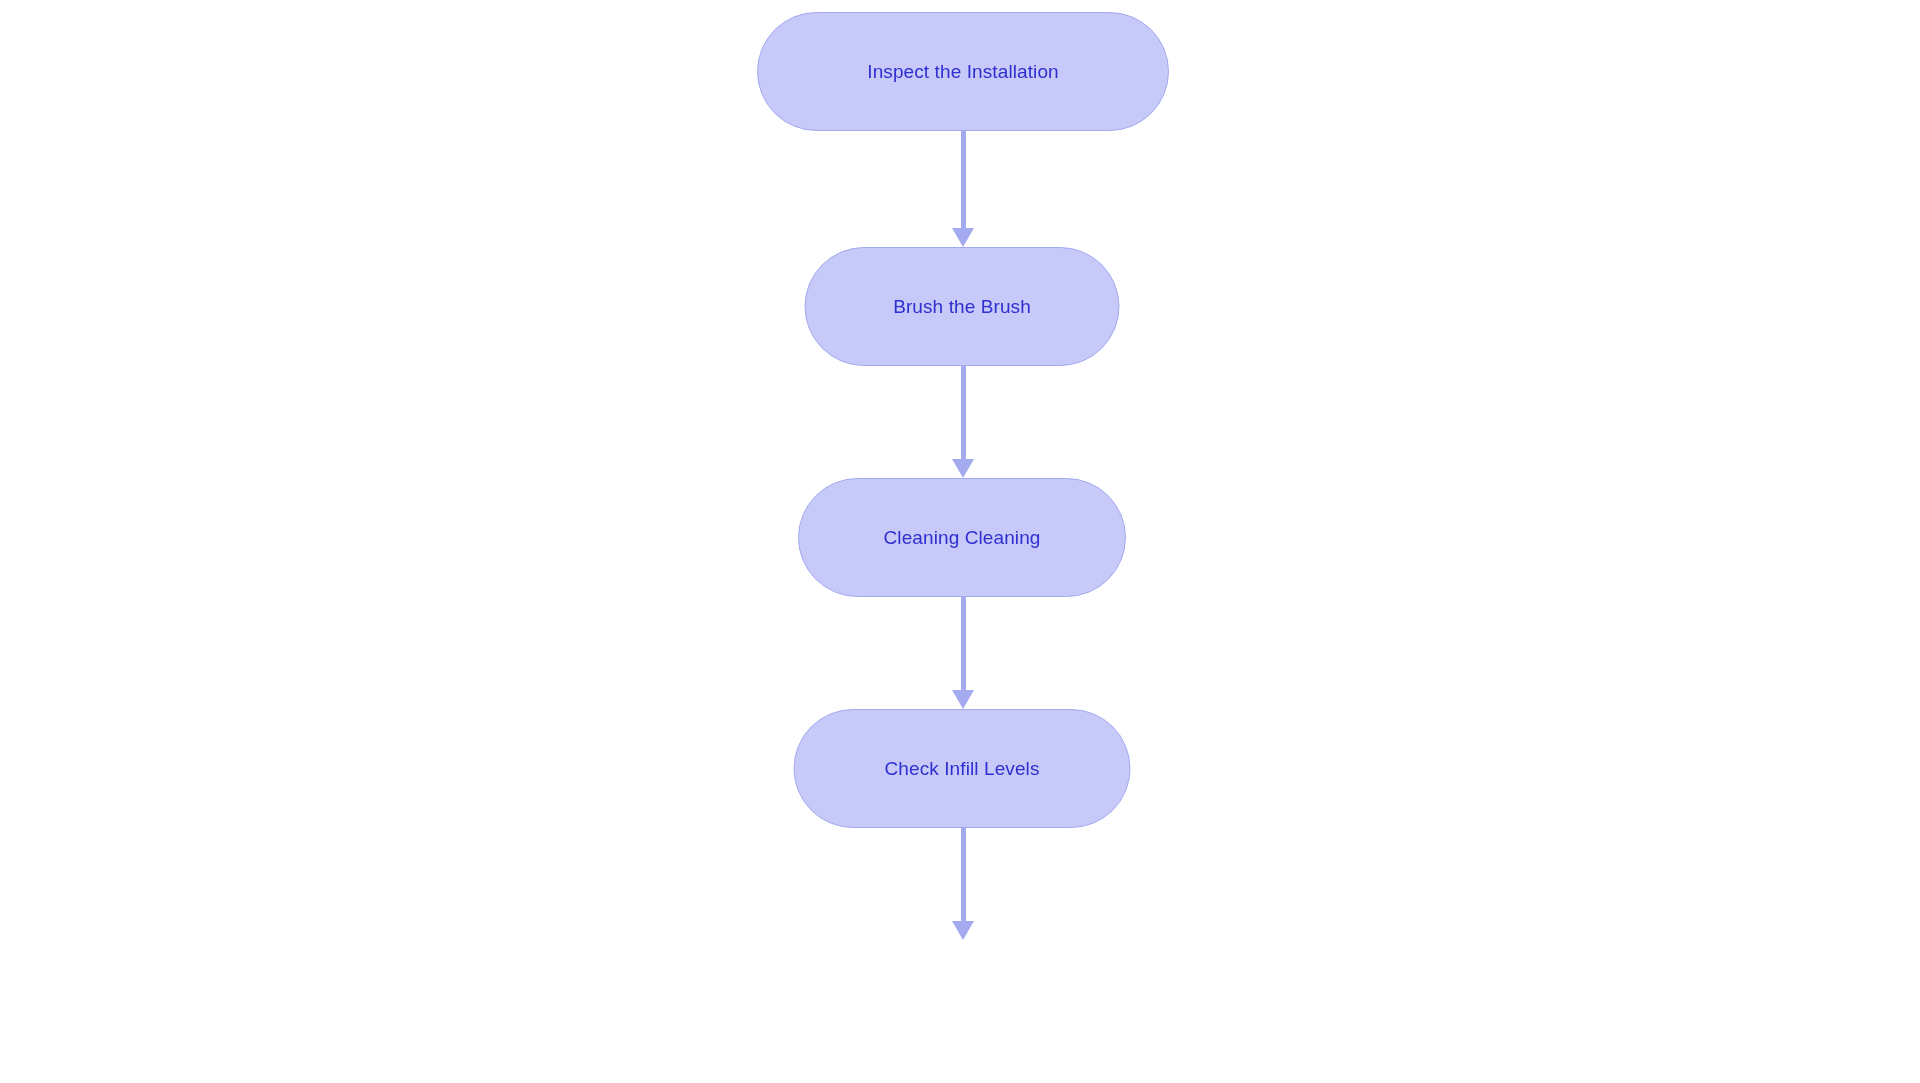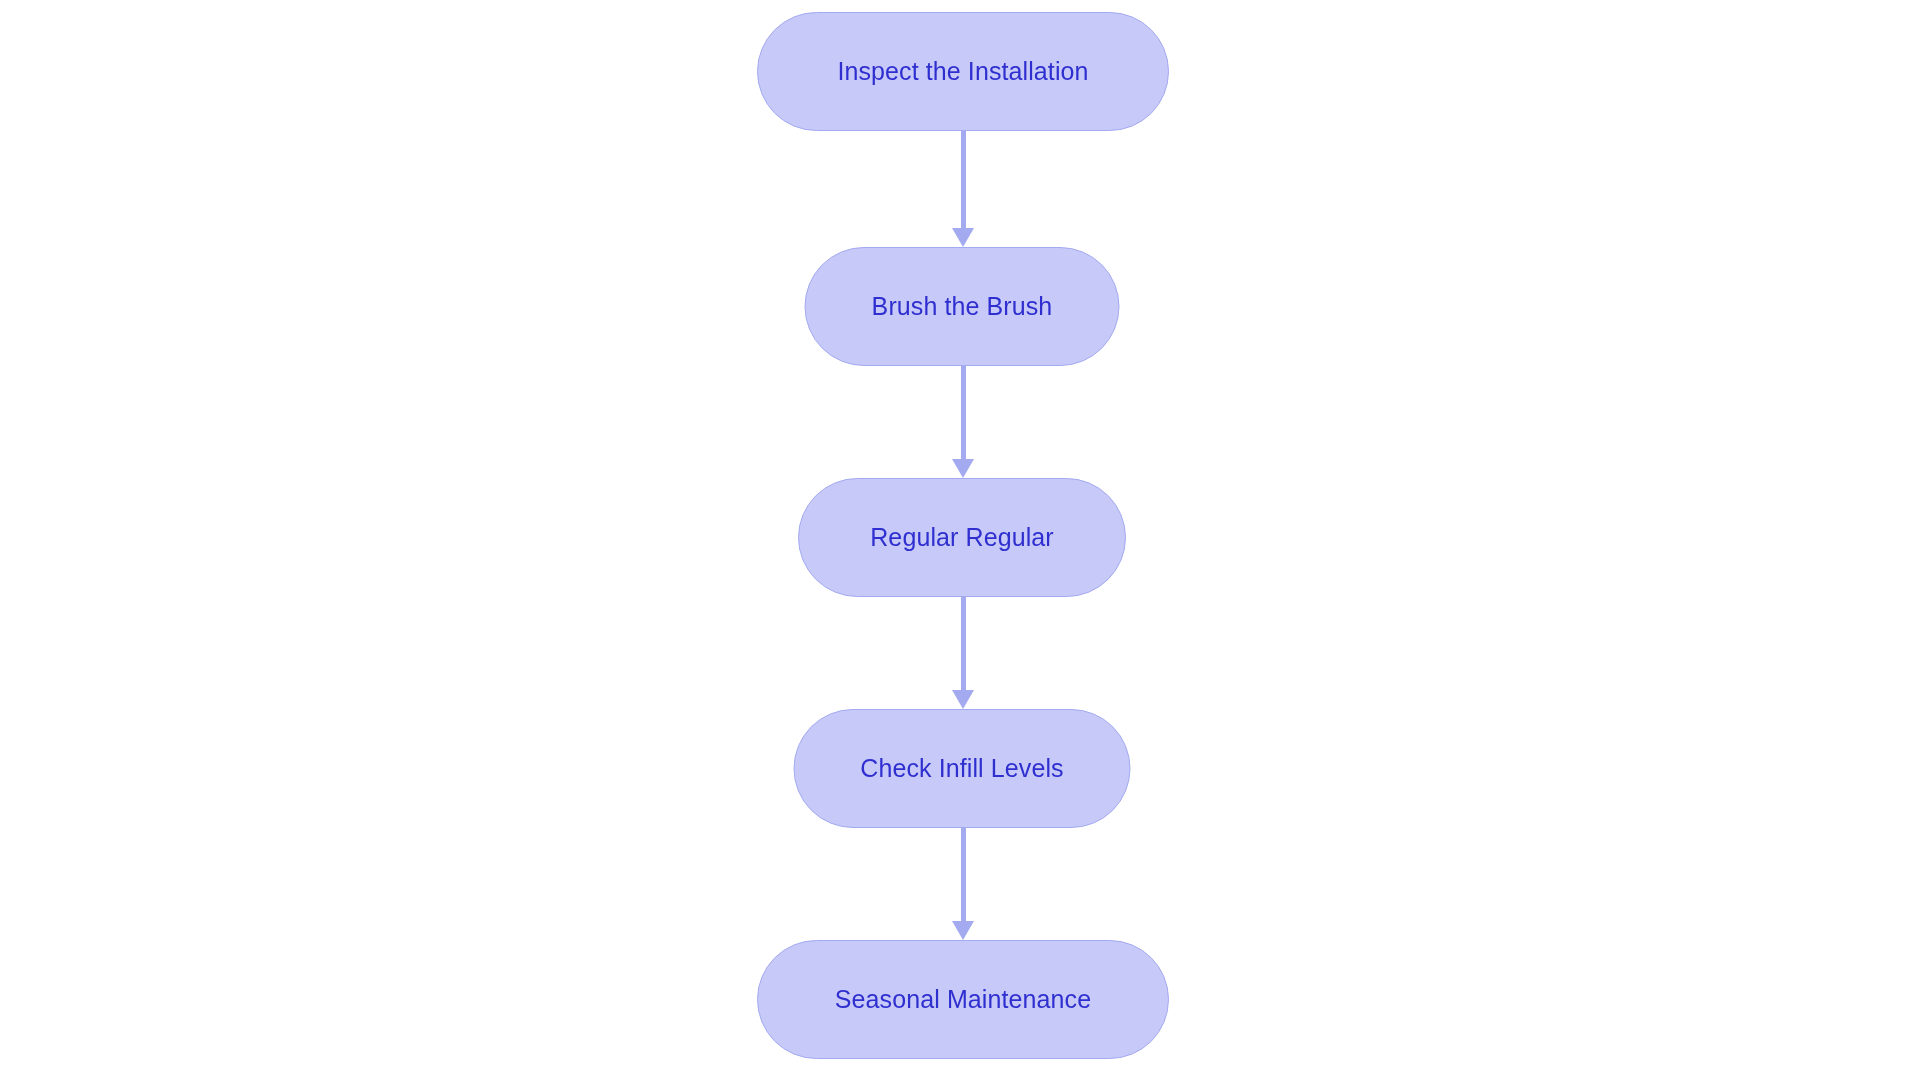--- a/index.html
+++ b/index.html
@@ -28,21 +28,21 @@
     align-items: center;
     justify-content: center;
     background: #c7caf9;
     border: 1.6px solid #a3aaf0;
     border-radius: 999px;
     transform: translateX(-50%);
   }
 
   .node-label {
     color: #2f2fd0;
-    font-size: 25px;
+    font-size: 19px;
     font-weight: 400;
     letter-spacing: 0.1px;
     line-height: 1;
     white-space: nowrap;
     font-family: "Liberation Sans", "DejaVu Sans", sans-serif;
   }
 
   .connector {
     position: absolute;
     transform: translateX(-50%);
@@ -85,34 +85,31 @@
   <div class="node" style="left:962px; top:247px; width:315px; height:119px;">
     <span class="node-label">Brush the Brush</span>
   </div>
 
   <div class="connector" style="left:963px; top:366px; width:24px; height:112px;">
     <div class="stem" style="height:93px;"></div>
     <div class="head"></div>
   </div>
 
   <div class="node" style="left:962px; top:478px; width:328px; height:119px;">
-    <span class="node-label">Regular Regular</span>
+    <span class="node-label">Cleaning Cleaning</span>
   </div>
 
   <div class="connector" style="left:963px; top:597px; width:24px; height:112px;">
     <div class="stem" style="height:93px;"></div>
     <div class="head"></div>
   </div>
 
   <div class="node" style="left:962px; top:709px; width:337px; height:119px;">
     <span class="node-label">Check Infill Levels</span>
   </div>
 
   <div class="connector" style="left:963px; top:828px; width:24px; height:112px;">
     <div class="stem" style="height:93px;"></div>
     <div class="head"></div>
   </div>
 
-  <div class="node" style="left:963px; top:940px; width:412px; height:119px;">
-    <span class="node-label">Seasonal Maintenance</span>
-  </div>
 
 </div>
 
 </body></html>

